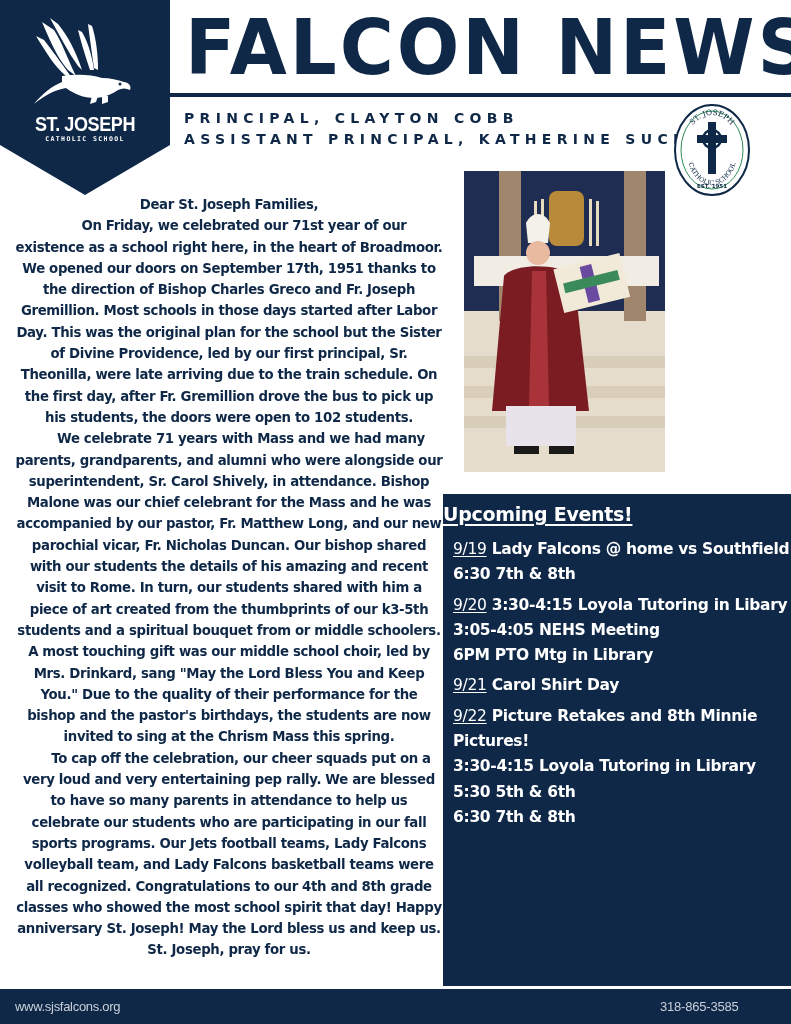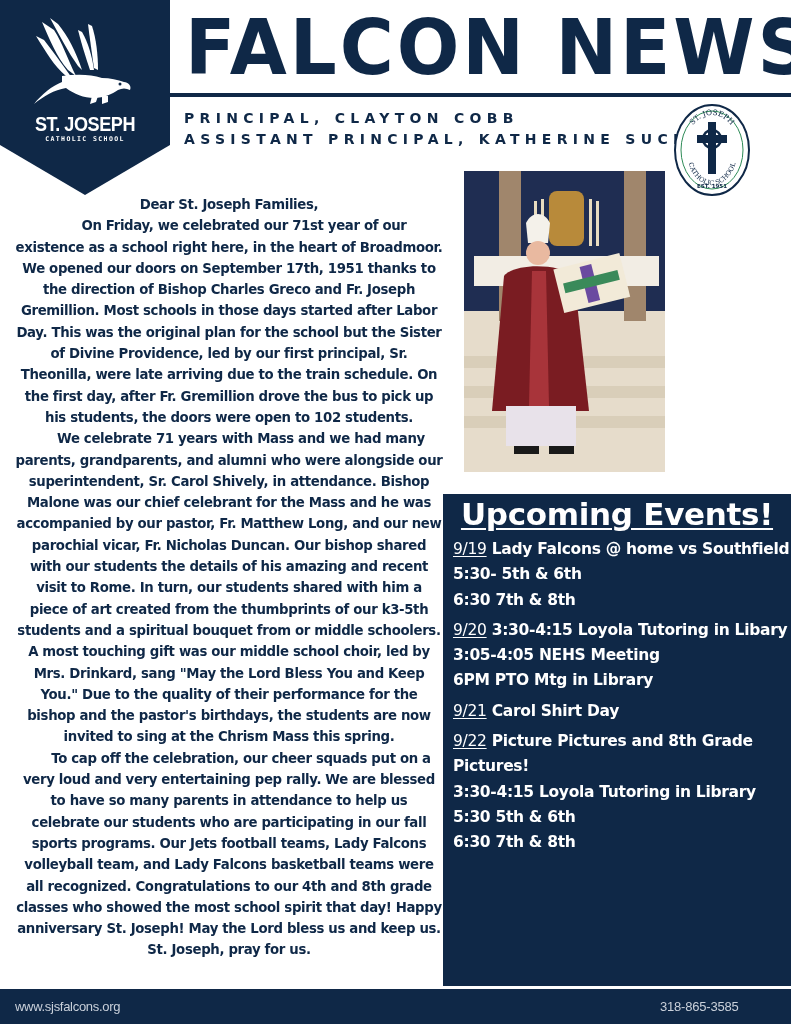--- a/index.html
+++ b/index.html
@@ -61,21 +61,21 @@
       background: #dcd3c3; overflow: hidden;
     }
 
     
     .events {
       position: absolute; left: 443px; top: 494px; width: 348px; height: 492px;
       background: #0f2847; color: #ffffff; padding: 2px 0 0 10px;
       font-family: "DejaVu Sans", sans-serif; font-weight: bold;
     }
     .events-title {
-      text-align: center; font-size: 31px; text-decoration: underline; text-underline-offset: 3px;
+      text-align: left; font-size: 19px; text-decoration: underline; text-underline-offset: 3px;
       text-decoration-thickness: 2px; line-height: 36px; margin-left: -10px; letter-spacing: -0.3px;
     }
     .event { font-size: 15.5px; line-height: 25.3px; letter-spacing: -0.3px; margin-top: 5px; }
     .event:first-of-type { margin-top: 0; }
     .event .date { text-decoration: underline; text-underline-offset: 2px; font-weight: normal; }
     .event .line { display: block; }
 
     
     .footer {
       position: absolute; left: 0; top: 989px; width: 791px; height: 52px; background: #0f2847;
@@ -177,39 +177,38 @@
     </g>
   </svg>
 </div>
 
 <div class="events">
   <div class="events-title">Upcoming Events!</div>
 
   <div class="event">
     <span class="date">9/19</span>
     <span>Lady Falcons @ home vs Southfield</span>
-    <span class="line">5:30- 5th &amp; 6th</span>
     <span class="line">6:30 7th &amp; 8th</span>
   </div>
 
   <div class="event">
     <span class="date">9/20</span>
     <span>3:30-4:15 Loyola Tutoring in Libary</span>
     <span class="line">3:05-4:05 NEHS Meeting</span>
     <span class="line">6PM PTO Mtg in Library</span>
   </div>
 
   <div class="event">
     <span class="date">9/21</span>
     <span>Carol Shirt Day</span>
   </div>
 
   <div class="event">
     <span class="date">9/22</span>
-    <span>Picture Pictures and 8th Grade Pictures!</span>
+    <span>Picture Retakes and 8th Minnie Pictures!</span>
     <span class="line">3:30-4:15 Loyola Tutoring in Library</span>
     <span class="line">5:30 5th &amp; 6th</span>
     <span class="line">6:30 7th &amp; 8th</span>
   </div>
 
 </div>
 
 <div class="footer">
   <span class="footer-url">www.sjsfalcons.org</span>
   <span class="footer-phone">318-865-3585</span>

